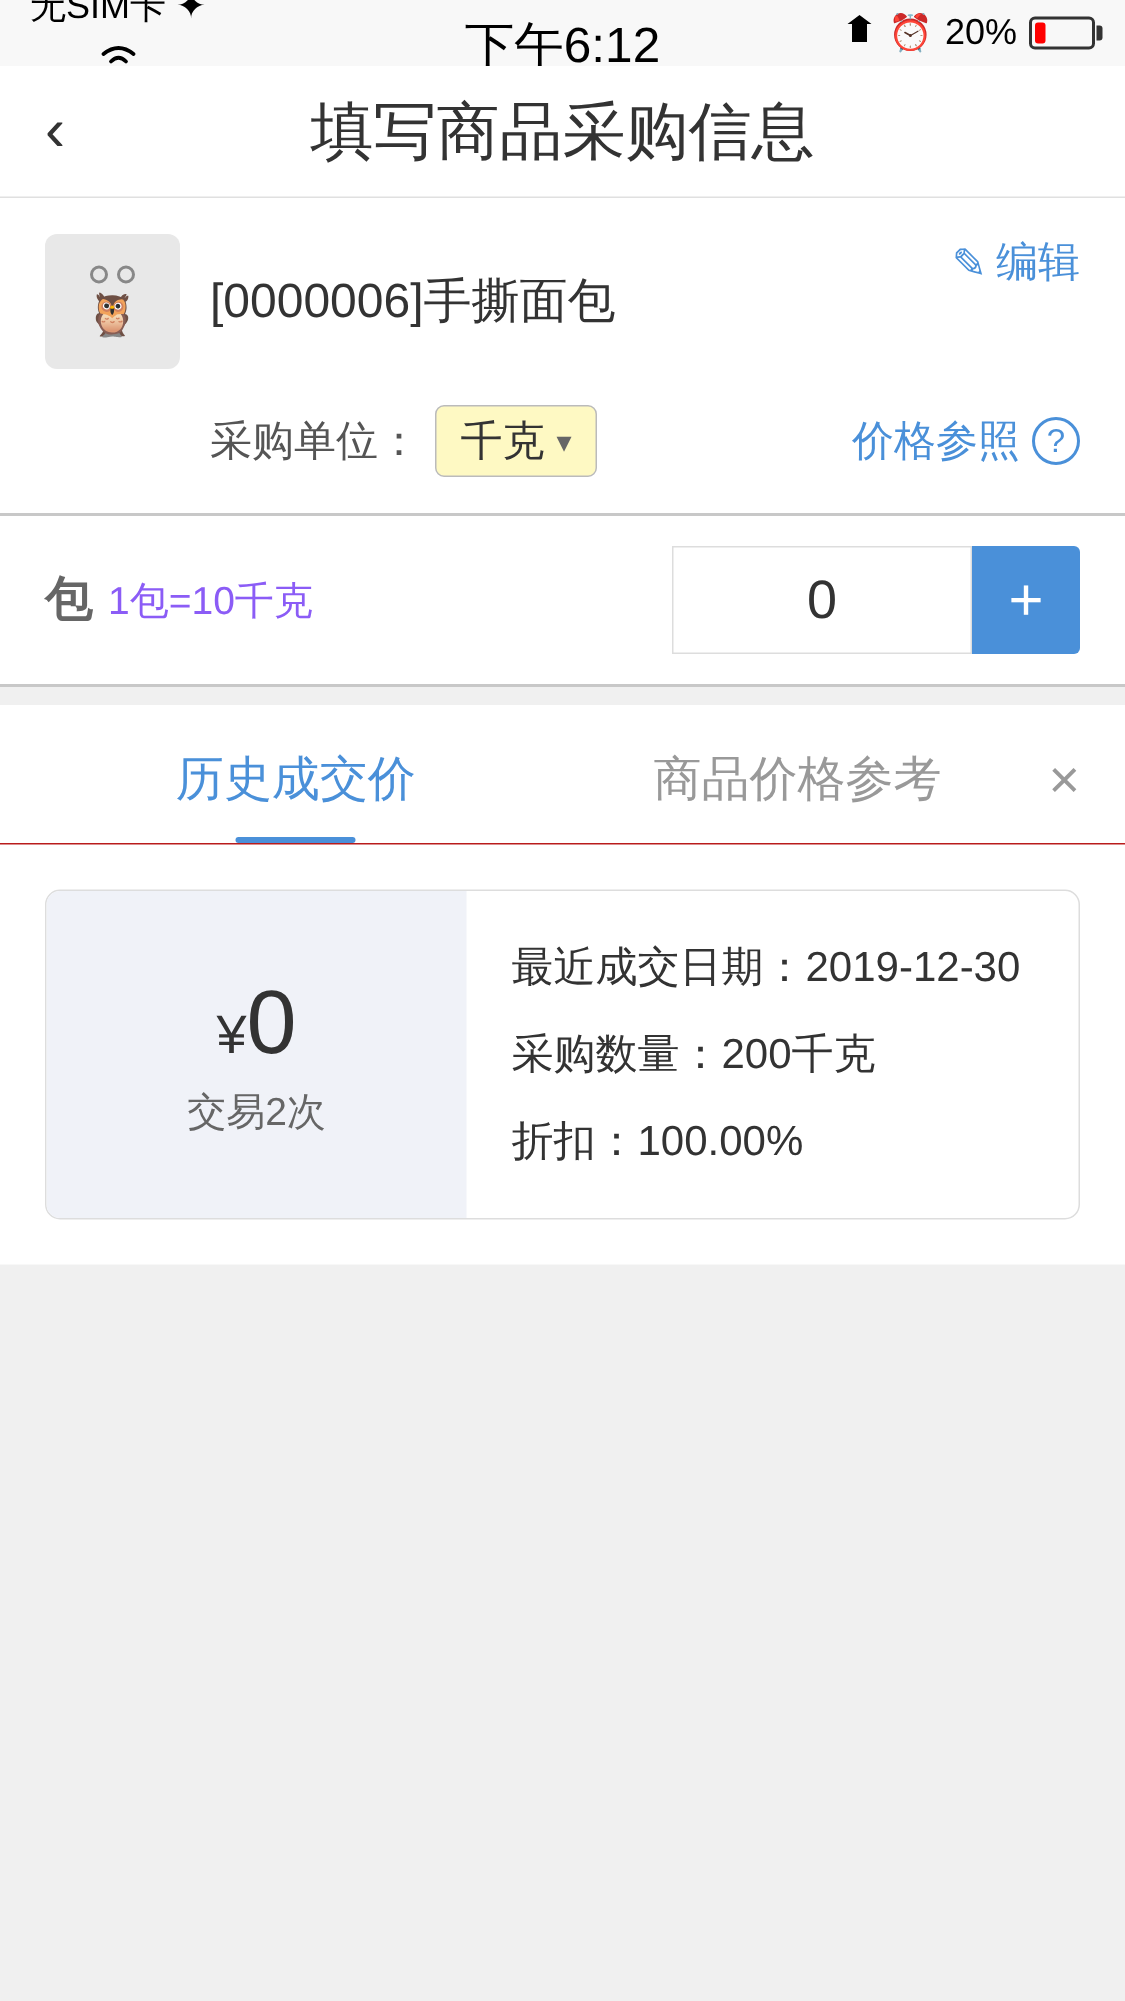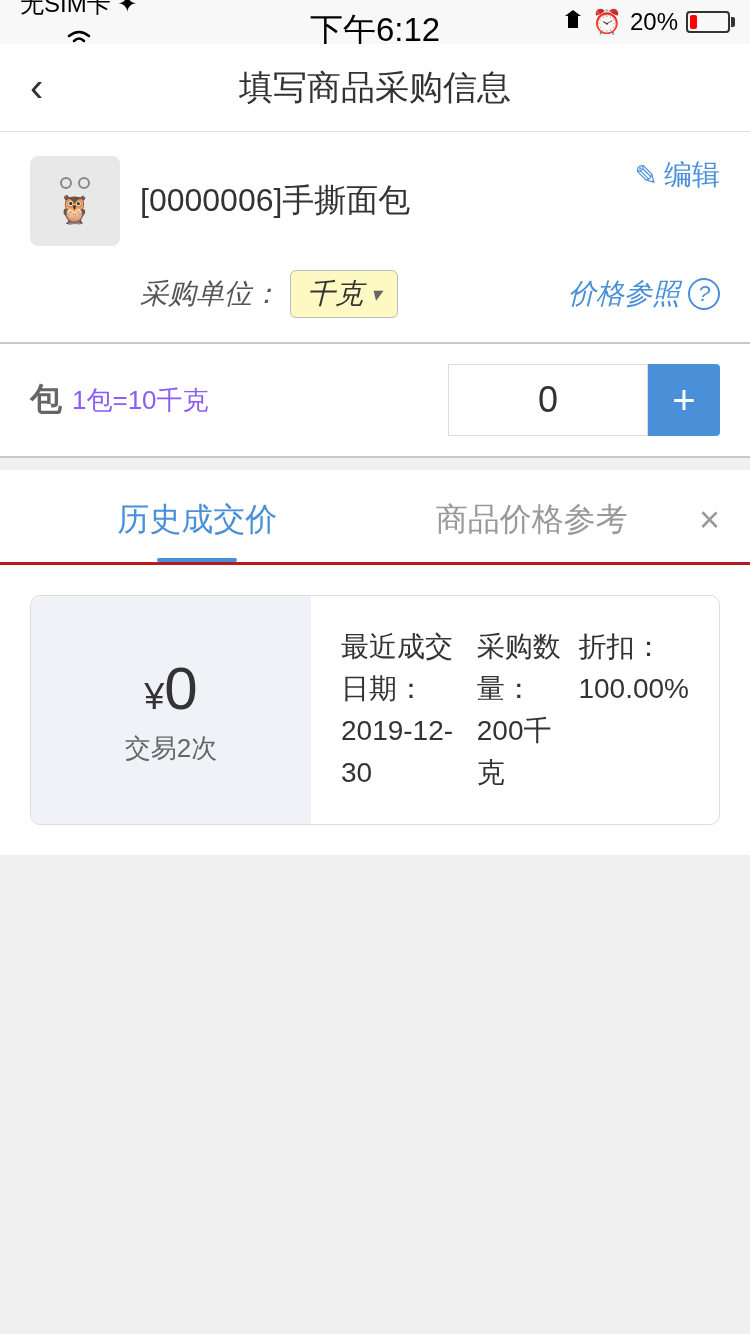--- a/index.html
+++ b/index.html
@@ -87,21 +87,21 @@
       border-bottom: 1px solid #e0e0e0;
     }
     .nav-back {
       position: absolute;
       left: 30px;
       font-size: 40px;
       color: #333;
       cursor: pointer;
     }
     .nav-title {
-      font-size: 34px;
+      font-size: 42px;
       font-weight: 500;
       color: #333;
     }
 
     
     .product-section {
       background: #fff;
       padding: 24px 30px;
       margin-bottom: 0;
     }
@@ -140,21 +140,20 @@
       color: #4a90d9;
       font-size: 28px;
       cursor: pointer;
       flex-shrink: 0;
     }
     .product-unit-row {
       display: flex;
       align-items: center;
       justify-content: space-between;
       padding-left: 110px;
-      font-style: italic;
     }
     .unit-label {
       font-size: 28px;
       color: #555;
     }
     .unit-select {
       display: inline-flex;
       align-items: center;
       gap: 8px;
       border: 1px solid #bbb;
@@ -236,21 +235,21 @@
     }
 
     
     .tabs-section {
       background: #fff;
       margin-top: 12px;
     }
     .tabs-header {
       display: flex;
       align-items: center;
-      border-bottom: 3px solid #b91c1c;
+      border-bottom: 1px solid #b91c1c;
       padding: 0 30px;
       position: relative;
       justify-content: center;
     }
     .tab-item {
       flex: 1;
       text-align: center;
       padding: 28px 0 20px;
       font-size: 32px;
       color: #999;
@@ -308,20 +307,21 @@
     }
     .trade-count {
       font-size: 26px;
       color: #666;
       margin-top: 8px;
     }
     .card-right {
       flex: 1;
       padding: 30px 30px;
       display: flex;
+      flex-direction: column;
       justify-content: center;
       gap: 16px;
     }
     .card-info-row {
       font-size: 28px;
       color: #333;
       line-height: 1.5;
     }
 
     

